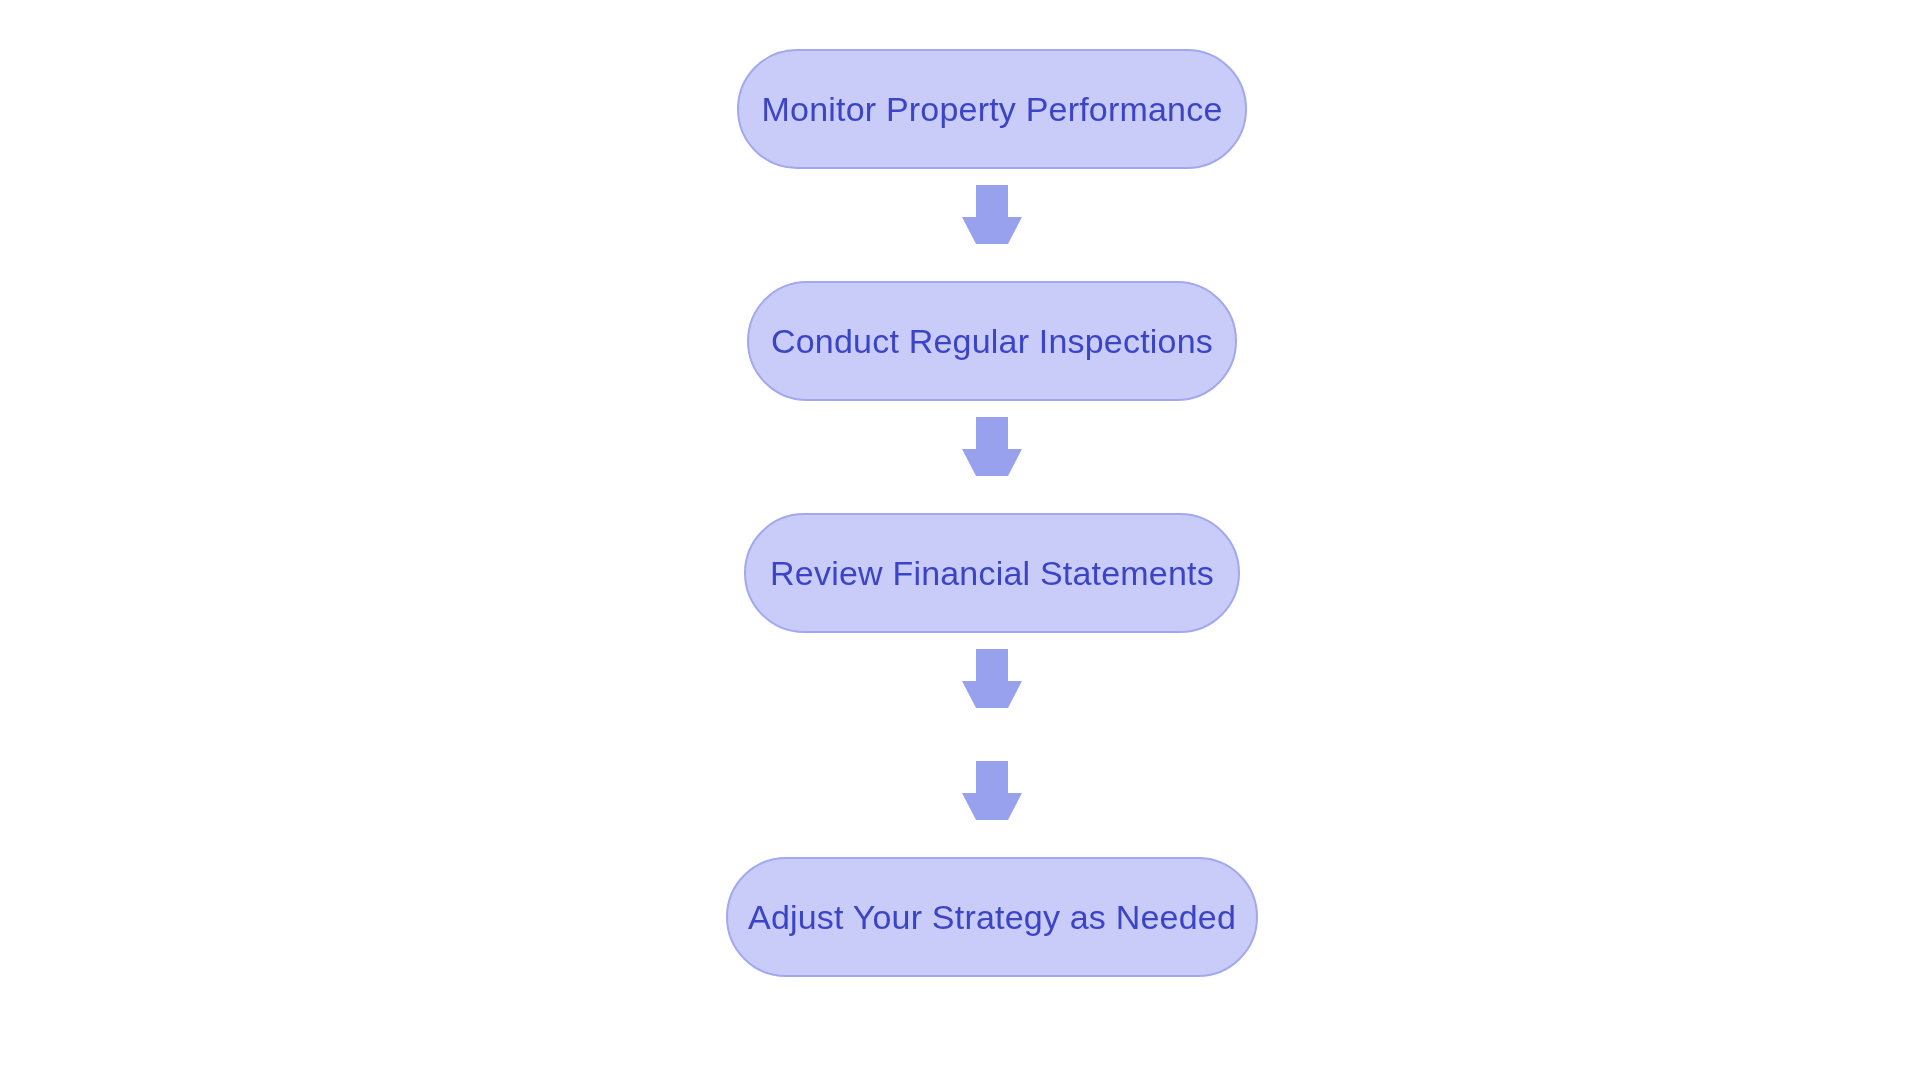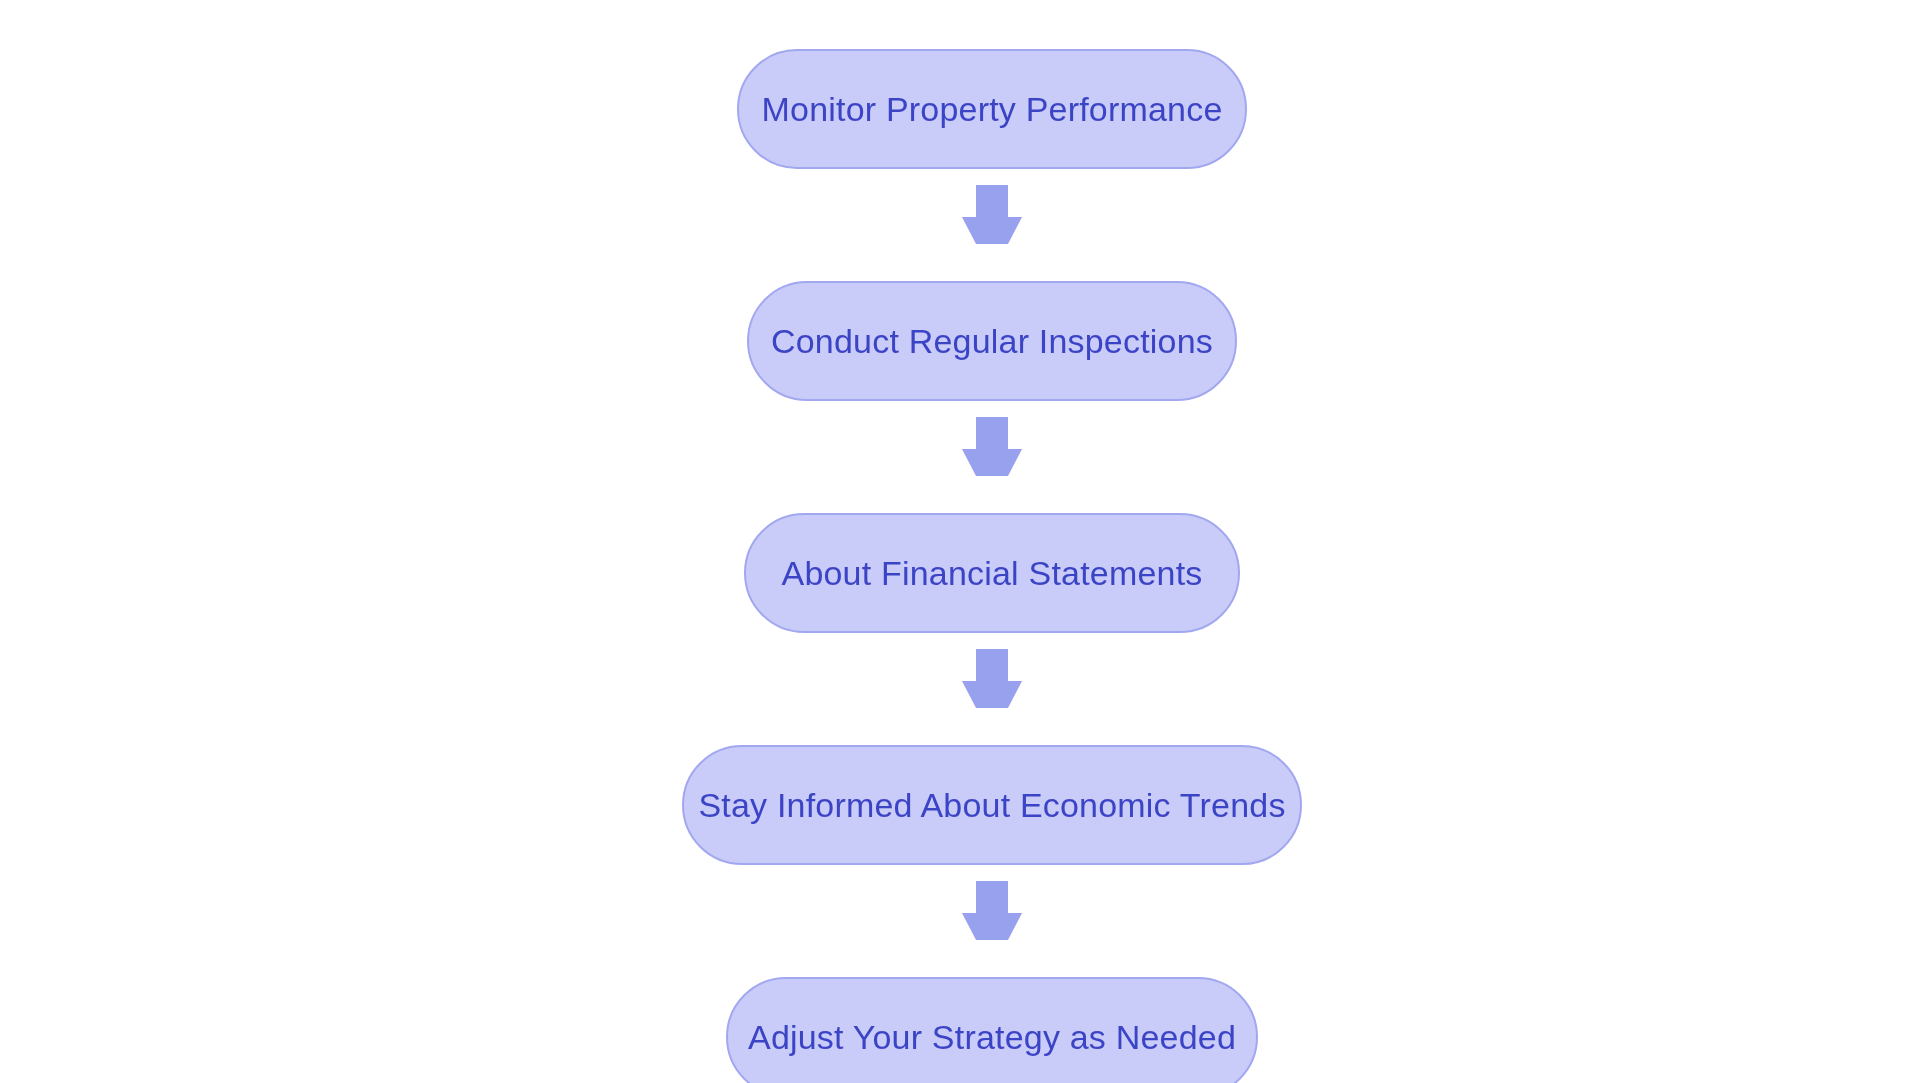--- a/index.html
+++ b/index.html
@@ -85,31 +85,28 @@
   <div class="node node-2">
     <span class="node-label">Conduct Regular Inspections</span>
   </div>
 
   <div class="arrow">
     <div class="arrow-line"></div>
     <div class="arrow-head"></div>
   </div>
 
   <div class="node node-3">
-    <span class="node-label">About Financial Statements</span>
+    <span class="node-label">Review Financial Statements</span>
   </div>
 
   <div class="arrow">
     <div class="arrow-line"></div>
     <div class="arrow-head"></div>
   </div>
 
-  <div class="node node-4">
-    <span class="node-label">Stay Informed About Economic Trends</span>
-  </div>
 
   <div class="arrow">
     <div class="arrow-line"></div>
     <div class="arrow-head"></div>
   </div>
 
   <div class="node node-5">
     <span class="node-label">Adjust Your Strategy as Needed</span>
   </div>
 

